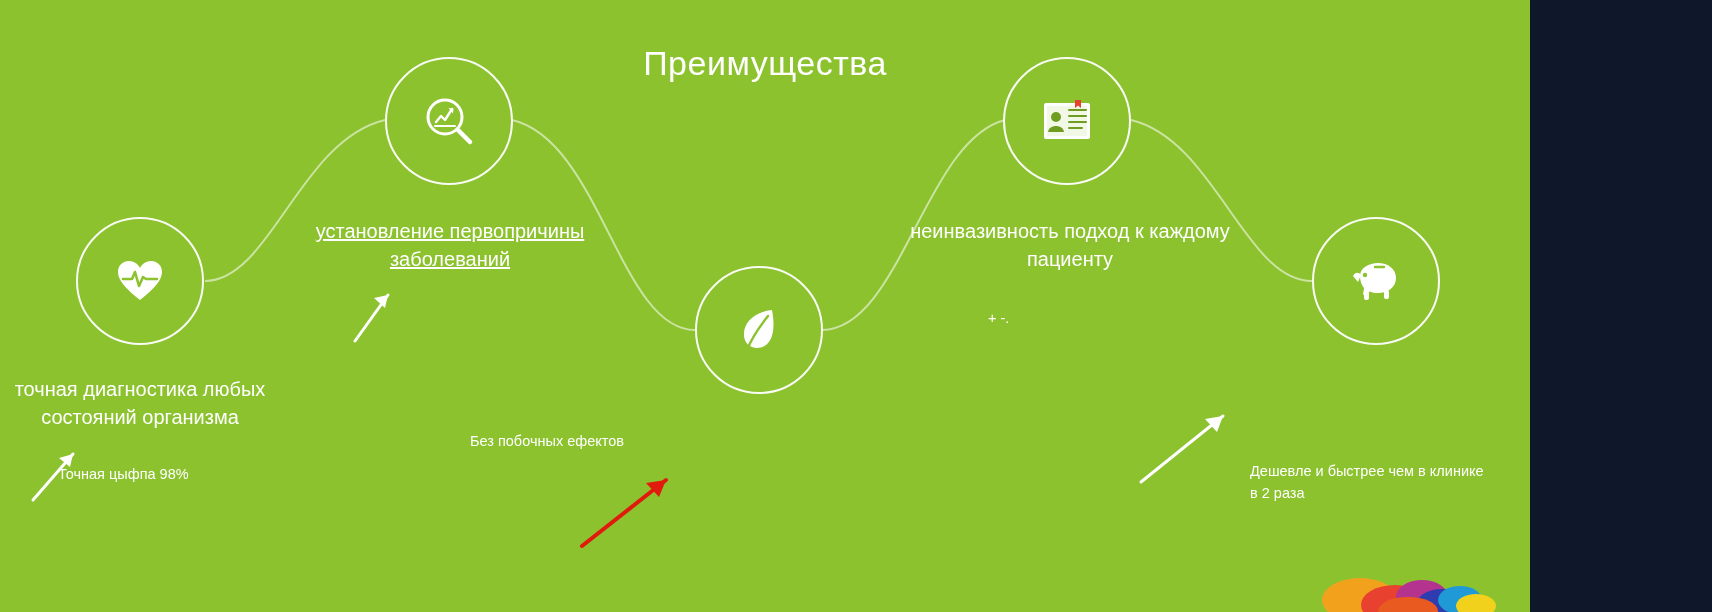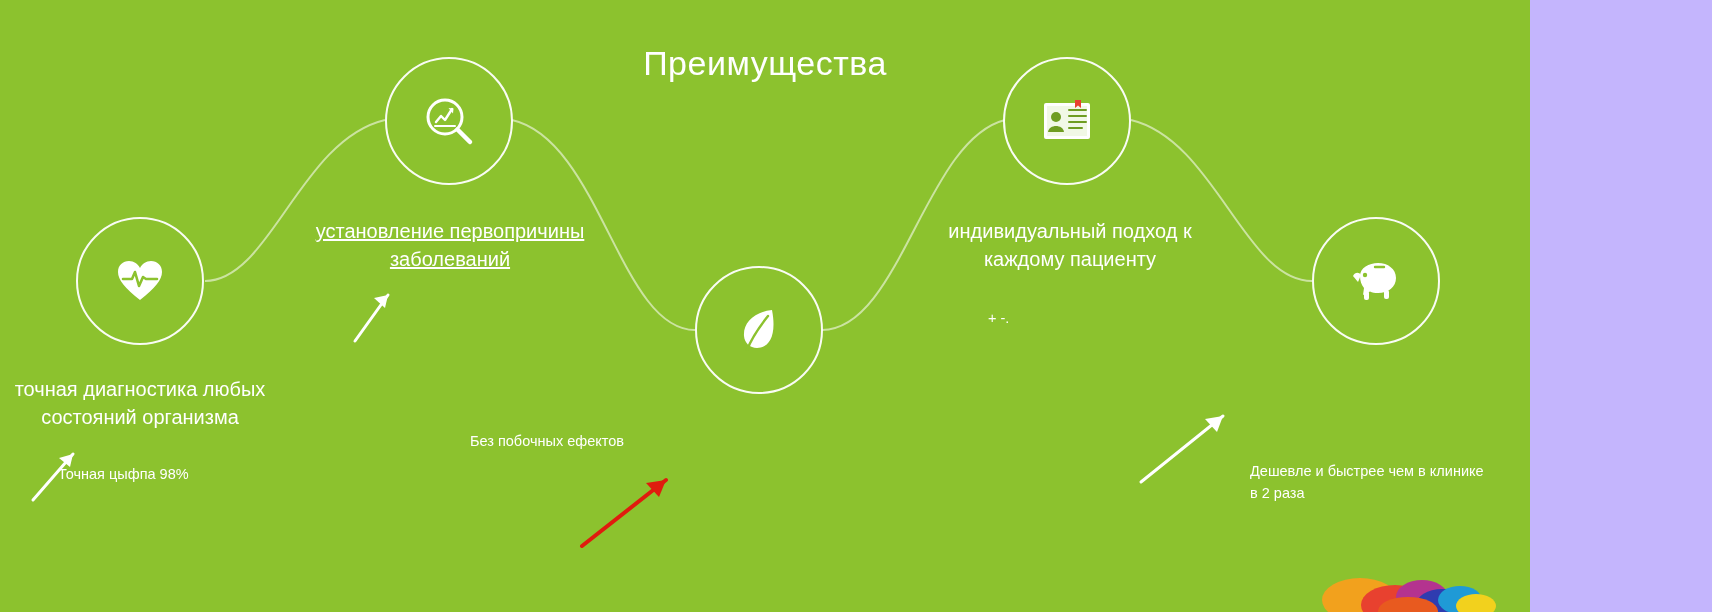--- a/index.html
+++ b/index.html
@@ -5,21 +5,21 @@
   html, body { margin:0; padding:0; }
   body {
     width:1712px; height:612px;
     background:#ffffff;
     font-family:"Liberation Sans", sans-serif;
     overflow:hidden;
   }
   #stage {
     position:absolute; left:0; top:0;
     width:1712px; height:612px;
-    background:#c4b5fd;
+    background:#0f172a;
   }
   #green {
     position:absolute; left:0; top:0; width:1530px; height:612px;
     background:#8cc22e;
     overflow:hidden;
   }
   #svgwrap { position:absolute; left:0; top:0; width:1530px; height:612px; }
 
   .title {
     position:absolute;
@@ -126,21 +126,21 @@
         <svg width="52" height="46" viewBox="0 0 52 46">
           <rect x="3" y="5" width="46" height="36" rx="2" fill="#ffffff"></rect>
           <rect x="6" y="8" width="40" height="30" fill="#8cc22e" opacity="0.12"></rect>
           <circle cx="15" cy="19" r="5" fill="#6f9d22"></circle>
           <path d="M7 34 C 8 26, 22 26, 23 34 Z" fill="#6f9d22"></path>
           <path d="M28 12 H45 M28 18 H45 M28 24 H45 M28 30 H41" stroke="#6f9d22" stroke-width="2" stroke-linecap="round"></path>
           <path d="M34 2 L40 2 L40 10 L37 7.5 L34 10 Z" fill="#e8412f"></path>
         </svg>
       </span>
     </div>
-    <div class="caption" style="left:910px; top:217px; width:320px;">индивидуальный подход к каждому пациенту</div>
+    <div class="caption" style="left:910px; top:217px; width:320px;">неинвазивность подход к каждому пациенту</div>
 
     <div class="node" style="left:1312px; top:217px; width:128px; height:128px;">
       <span>
         <svg width="50" height="42" viewBox="0 0 50 42">
           <path d="M9 16 C 9 8, 18 3, 27 3 C 37 3, 45 9, 45 18 C 45 27, 37 33, 27 33 C 24 33, 21 32.5, 19 31.5 L12 35 L13 28 C 10.5 25, 9 21, 9 16 Z" fill="#ffffff"></path>
           <rect x="13" y="31" width="5" height="9" rx="2" fill="#ffffff"></rect>
           <rect x="33" y="30" width="5" height="9" rx="2" fill="#ffffff"></rect>
           <path d="M2 16 C 4 12, 8 12, 10 15 L7 22 Z" fill="#ffffff"></path>
           <circle cx="14" cy="15" r="2.2" fill="#8cc22e"></circle>
           <path d="M24 7 H33" stroke="#8cc22e" stroke-width="2.4" stroke-linecap="round"></path>

